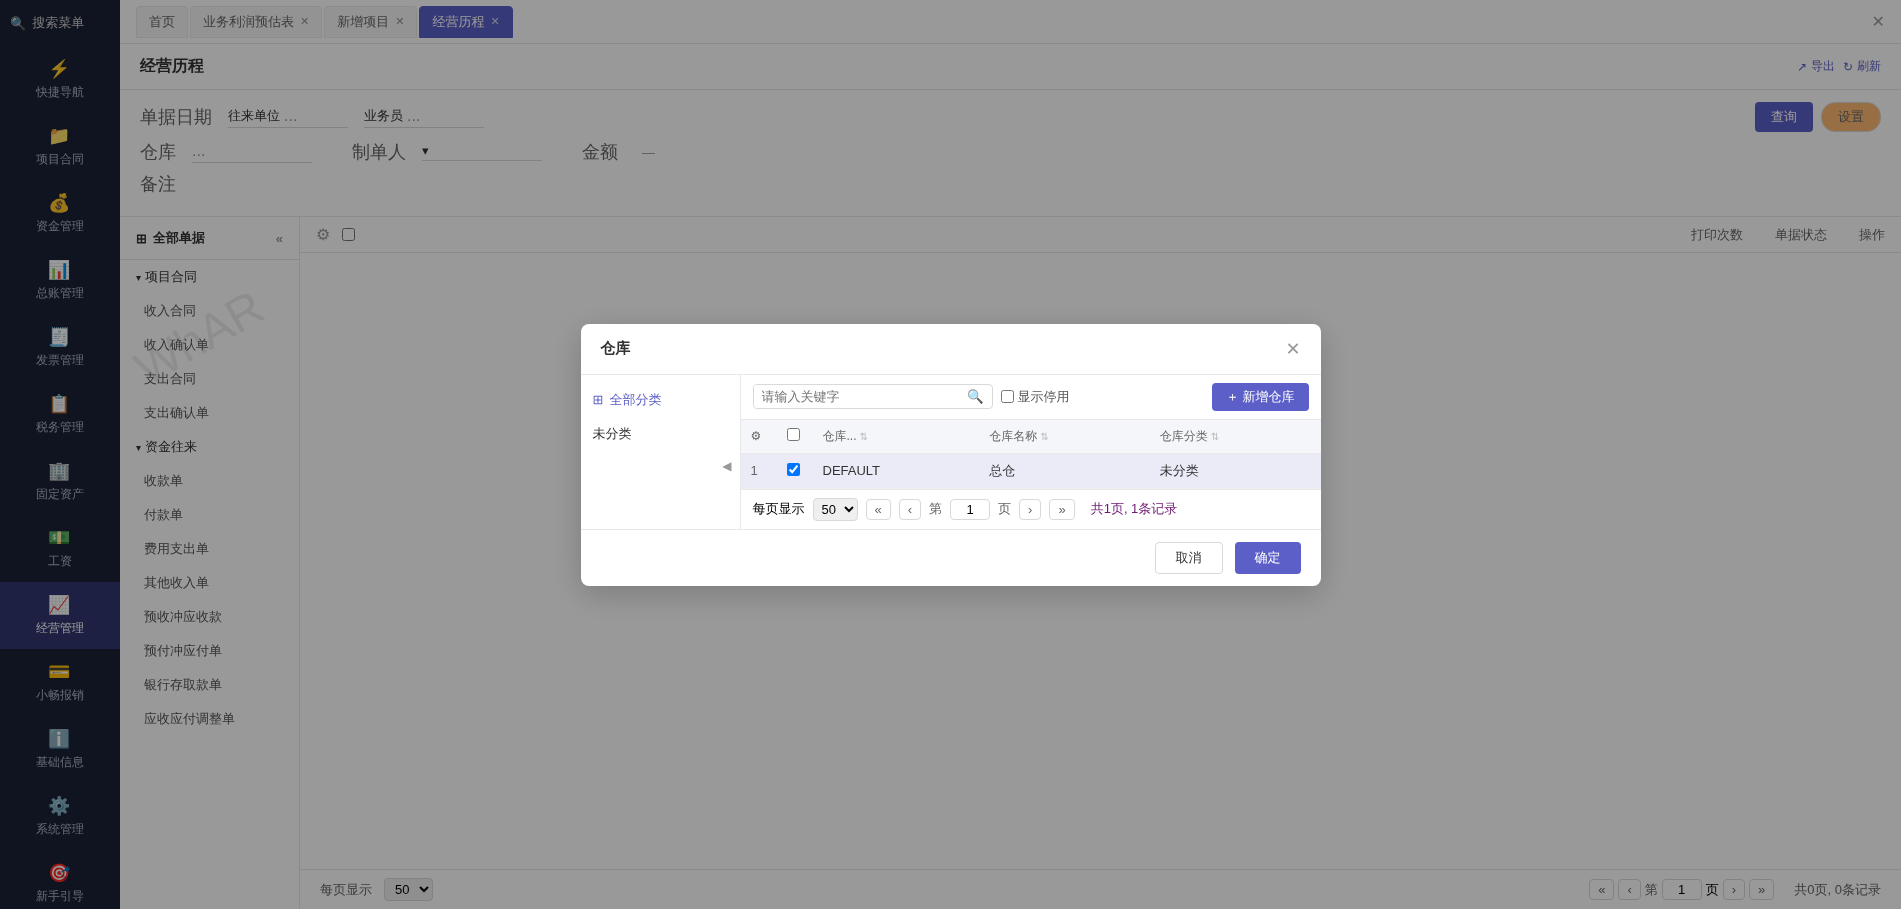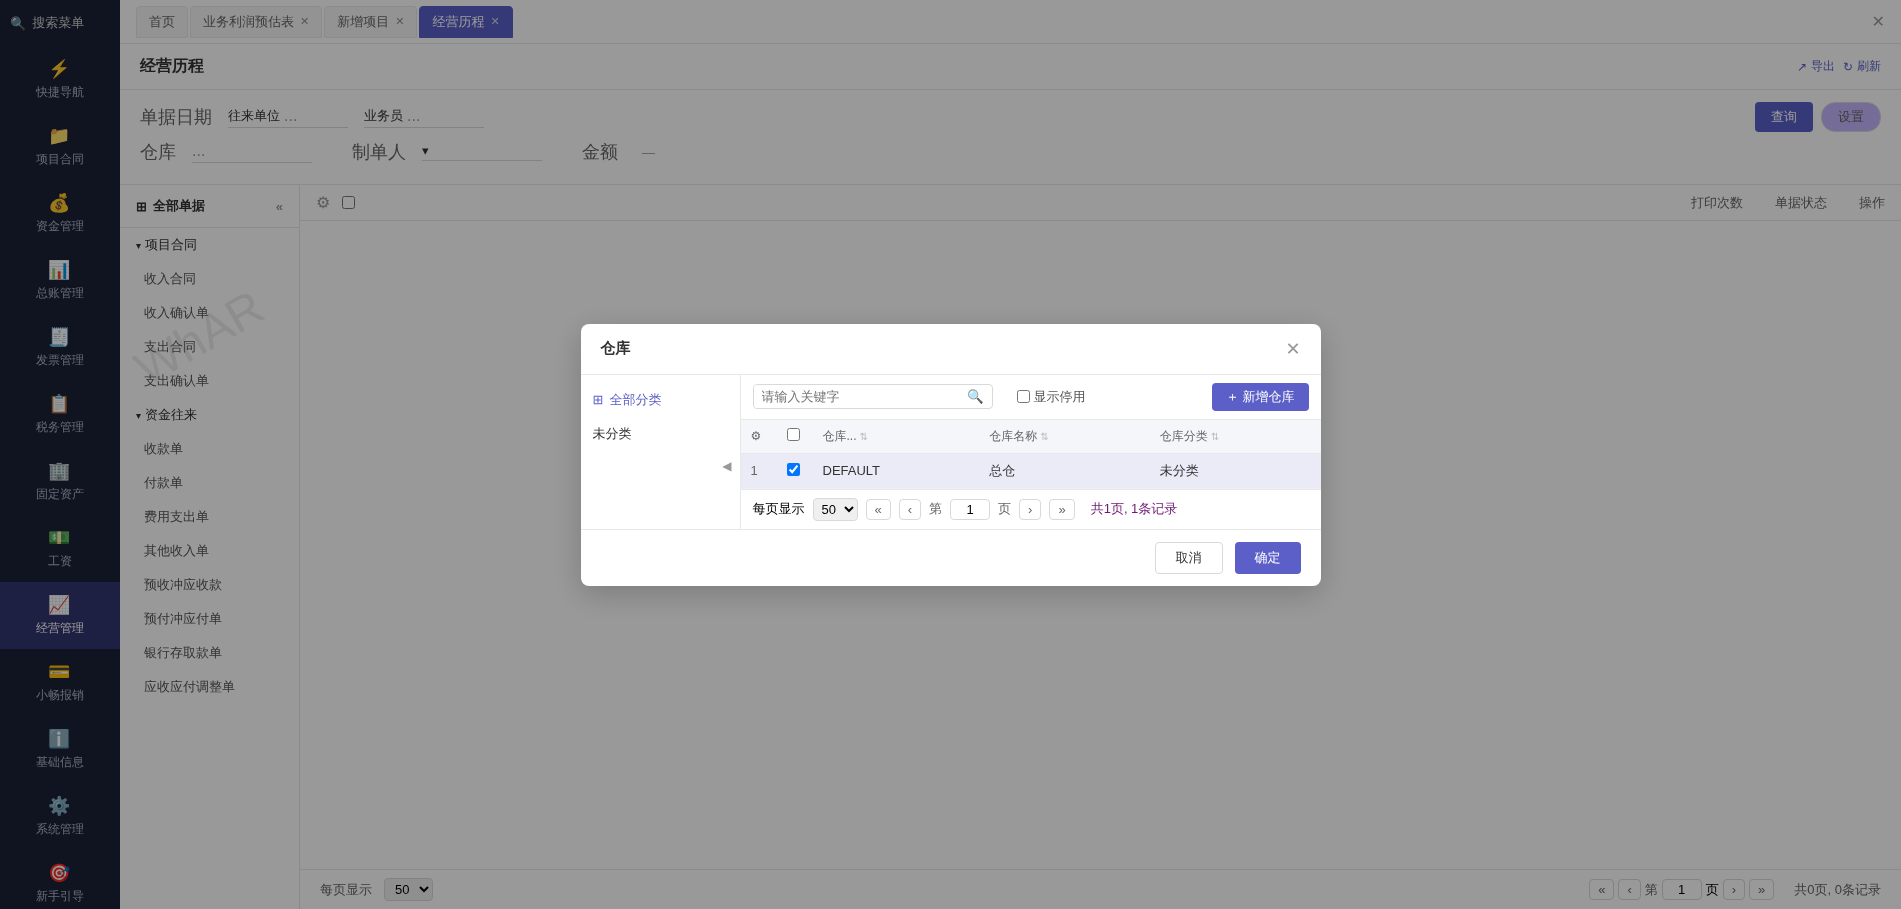--- a/index.html
+++ b/index.html
@@ -33,21 +33,21 @@
     .filter-row { display: flex; align-items: center; gap: 16px; margin-bottom: 8px; flex-wrap: wrap; }
     .filter-label { color: #666; font-size: 18px; flex-shrink: 0; }
     .date-options { display: flex; align-items: center; gap: 4px; }
     .date-btn { padding: 2px 8px; border-radius: 3px; cursor: pointer; font-size: 12px; color: #666; border: none; background: none; }
     .date-btn.active { background: #5b5fc7; color: #fff; border-radius: 3px; }
     .date-range { font-size: 12px; color: #666; margin-left: 8px; }
     .filter-select { display: flex; align-items: center; gap: 4px; font-size: 13px; color: #333; cursor: pointer; min-width: 120px; border-bottom: 1px solid #d9d9d9; padding-bottom: 2px; }
     .filter-dots { color: #999; font-size: 16px; }
     .filter-actions { margin-left: auto; display: flex; gap: 8px; }
     .btn-query { background: #5b5fc7; color: #fff; border: none; border-radius: 4px; padding: 5px 16px; font-size: 13px; cursor: pointer; }
-    .btn-settings { background: #c4b5fd; color: #666; border: 1px solid #d9d9d9; border-radius: 14px; padding: 5px 16px; font-size: 13px; cursor: pointer; }
+    .btn-settings { background: #fdba74; color: #666; border: 1px solid #d9d9d9; border-radius: 14px; padding: 5px 16px; font-size: 13px; cursor: pointer; }
 
     
     .bottom-bar { background: #fff; border-top: 1px solid #e8e8e8; padding: 8px 20px; display: flex; align-items: center; gap: 12px; flex-shrink: 0; }
     .per-page-label { color: #666; font-size: 13px; }
     .per-page-select { border: 1px solid #d9d9d9; border-radius: 4px; padding: 2px 6px; font-size: 13px; }
     .pagination { display: flex; align-items: center; gap: 4px; margin-left: auto; }
     .page-btn { border: 1px solid #d9d9d9; background: #fff; border-radius: 4px; padding: 2px 8px; cursor: pointer; font-size: 13px; color: #666; }
     .page-btn:disabled { opacity: 0.4; cursor: default; }
     .page-input { border: 1px solid #d9d9d9; border-radius: 4px; width: 40px; text-align: center; padding: 2px; font-size: 13px; }
 
@@ -69,21 +69,21 @@
     .modal-body { display: flex; flex: 1; overflow: hidden; }
 
     
     .modal-left { width: 160px; border-right: 1px solid #e8e8e8; flex-shrink: 0; overflow-y: auto; padding: 8px 0; }
     .modal-left-header { display: flex; align-items: center; gap: 6px; padding: 8px 12px; font-size: 13px; color: #5b5fc7; cursor: pointer; font-weight: 500; }
     .modal-left-item { padding: 8px 12px; font-size: 13px; color: #333; cursor: pointer; }
     .collapse-btn { background: none; border: none; cursor: pointer; padding: 4px; color: #999; font-size: 12px; }
 
     
     .modal-right { flex: 1; display: flex; flex-direction: column; overflow: hidden; }
-    .modal-toolbar { display: flex; align-items: center; padding: 8px 12px; gap: 24px; border-bottom: 1px solid #e8e8e8; }
+    .modal-toolbar { display: flex; align-items: center; padding: 8px 12px; gap: 8px; border-bottom: 1px solid #e8e8e8; }
     .search-input-wrap { display: flex; align-items: center; border: 1px solid #d9d9d9; border-radius: 4px; overflow: hidden; flex: 1; max-width: 240px; }
     .search-input-wrap input { border: none; outline: none; padding: 4px 8px; font-size: 13px; flex: 1; }
     .search-input-wrap .search-icon-btn { background: none; border: none; cursor: pointer; padding: 4px 8px; color: #999; }
     .show-disabled { display: flex; align-items: center; gap: 4px; font-size: 13px; color: #555; }
     .show-disabled input { cursor: pointer; }
     .btn-add-warehouse { background: #5b5fc7; color: #fff; border: none; border-radius: 4px; padding: 5px 14px; font-size: 13px; cursor: pointer; margin-left: auto; }
 
     
     .modal-table-wrap { flex: 1; overflow-y: auto; }
     .modal-table { width: 100%; border-collapse: collapse; }
@@ -223,20 +223,23 @@
       <span class="filter-label">仓库</span>
       <div class="filter-select">
         <span class="filter-dots">...</span>
       </div>
       <span class="filter-label" style="margin-left:24px">制单人</span>
       <div class="filter-select">
         <span>▾</span>
       </div>
       <span class="filter-label" style="margin-left:24px">金额</span>
       <span style="margin-left:8px; color:#999;">—</span>
+    </div>
+    <div class="filter-row">
+      <span class="filter-label">备注</span>
     </div>
   </div>
 
   <div class="content-area">
     <div class="left-panel">
       <div class="left-panel-header">
         <span>⊞</span>
         <span>全部单据</span>
         <span style="margin-left:auto; color:#999; cursor:pointer">«</span>
       </div>

